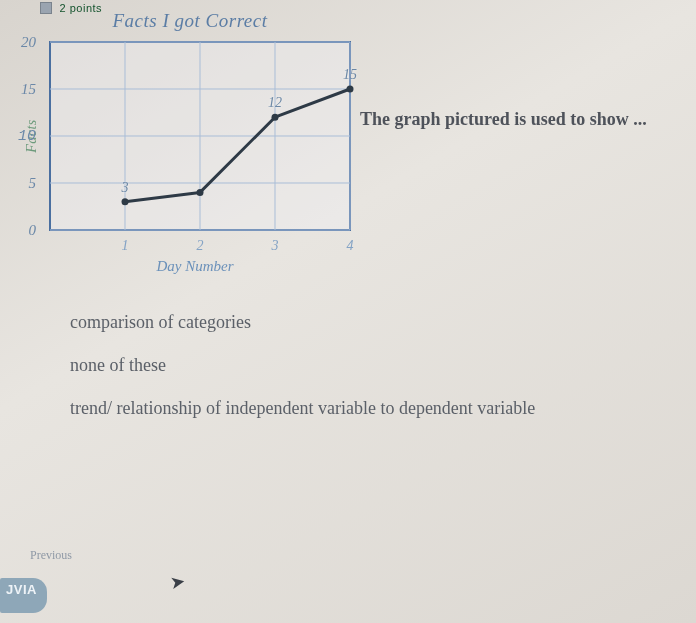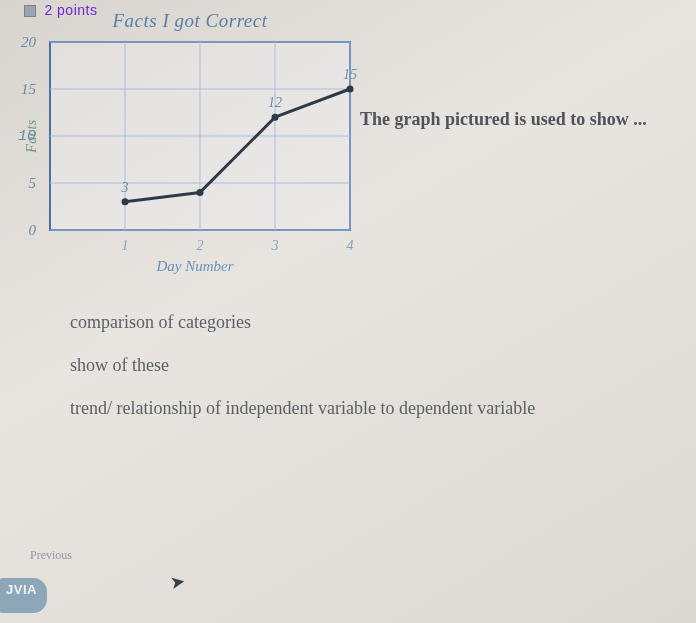--- a/index.html
+++ b/index.html
@@ -6,24 +6,24 @@
   html, body { width: 696px; height: 623px; }
   body {
     font-family: Georgia, 'Times New Roman', serif;
     background: linear-gradient(150deg, #d8d4ce 0%, #e8e5e0 40%, #dcd8d2 100%);
     position: relative;
     overflow: hidden;
     color: #5a5c62;
   }
   .points-header {
     position: absolute;
-    top: 2px; left: 24px;
+    top: 2px; left: 40px;
     font-family: Arial, sans-serif;
-    font-size: 14px;
-    color: #6d28d9;
+    font-size: 11px;
+    color: #14532d;
     letter-spacing: 0.5px;
   }
   .points-header .box {
     display:inline-block; width:12px; height:12px; background:#9aa4b0;
     border:1px solid #7a838d; vertical-align:-2px; margin-right:4px;
   }
   .chart-wrap {
     position:absolute;
     top: 10px; left: 10px;
     width: 340px; height: 260px;
@@ -176,21 +176,21 @@
       <div class="dlabel" style="left: 235px; top: 81.2px;">12</div>
       <div class="dlabel" style="left: 310px; top: 53px;">15</div>
     </div>
   <div class="xlabel">Day Number</div>
 </div>
 
 <div class="question-text">The graph pictured is used to show ...</div>
 
 <div class="options">
   <div class="opt">comparison of categories</div>
-  <div class="opt">show of these</div>
+  <div class="opt">none of these</div>
   <div class="opt">trend/ relationship of independent variable to dependent variable</div>
 </div>
 
 <div class="prev-btn">Previous</div>
 
 <div class="badge">JVIA</div>
 
 <div class="cursor-icon">➤</div>
 
 </body></html>

